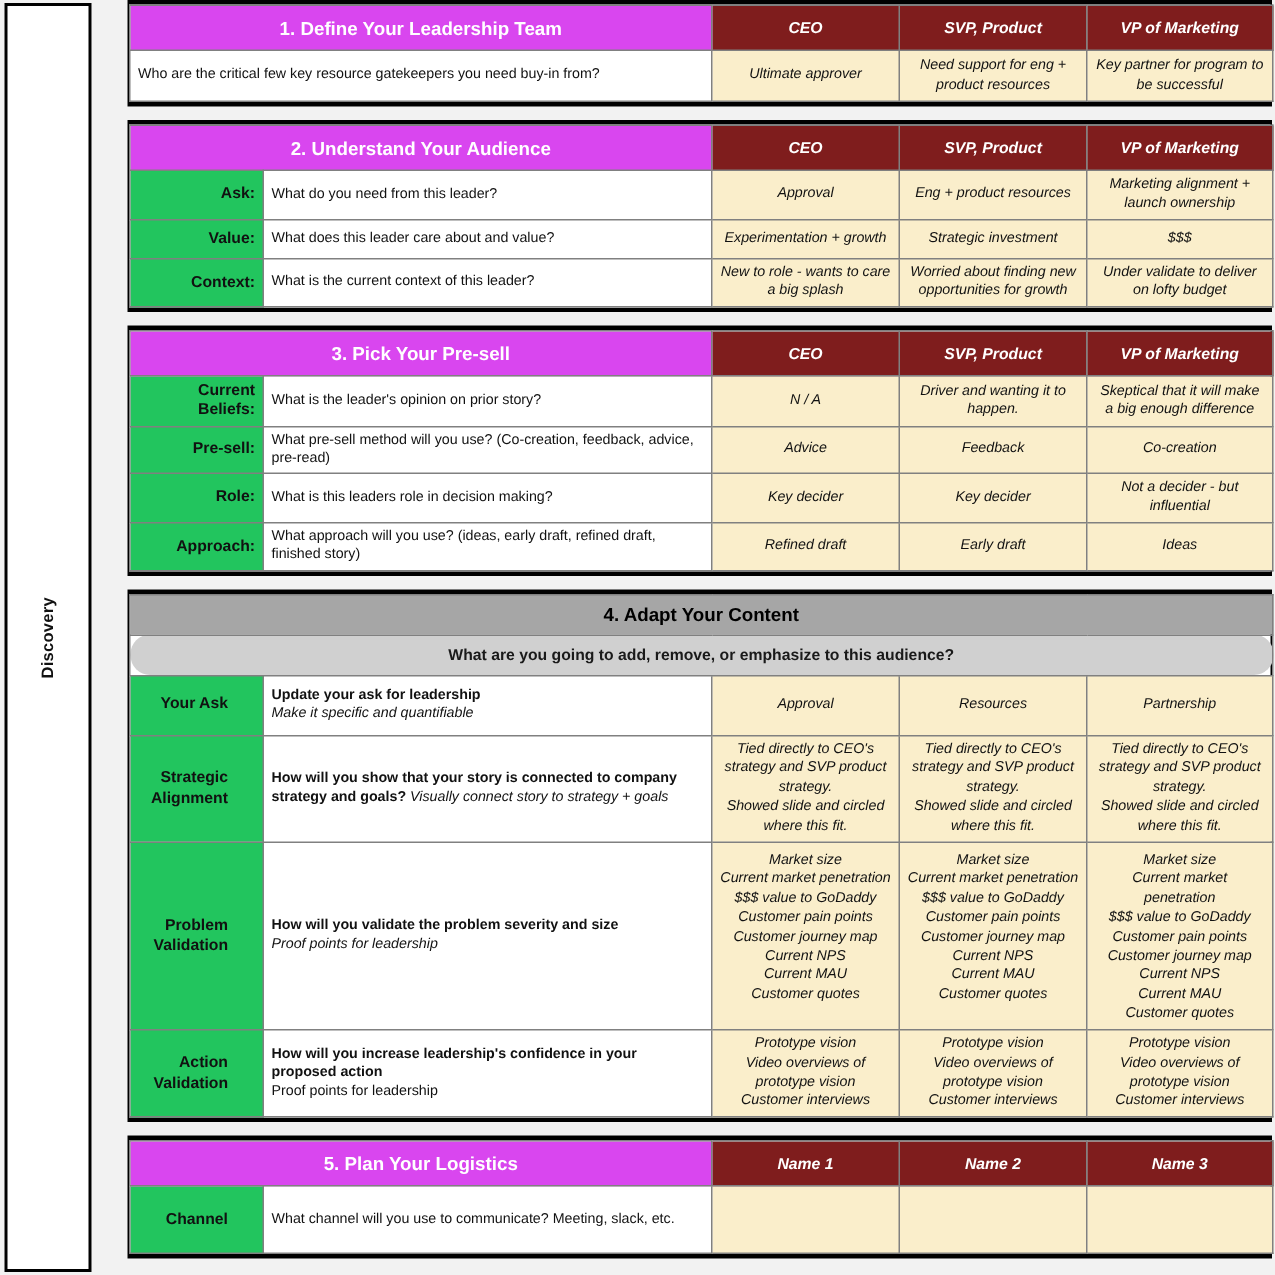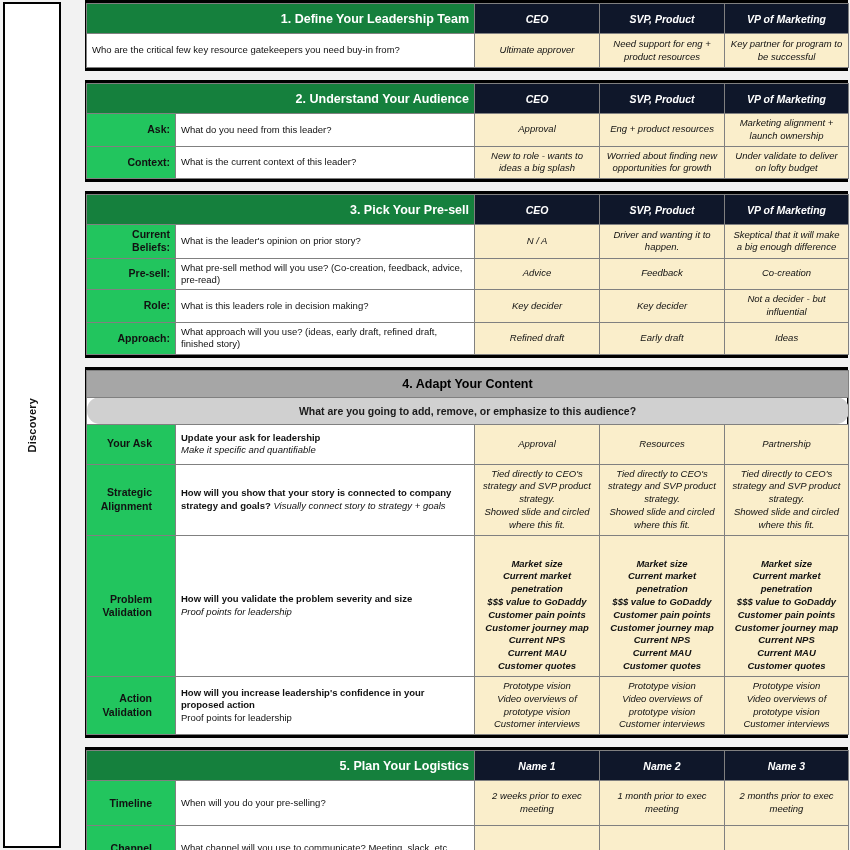--- a/index.html
+++ b/index.html
@@ -66,30 +66,30 @@
 
   
   col.c-label  { width: 89px; }
   col.c-prompt { width: 299px; }
   col.c-p1     { width: 125px; }
   col.c-p2     { width: 125px; }
   col.c-p3     { width: 124px; }
 
   
   td.hdr-title {
-    background: #15803d;
+    background: #d946ef;
     color: #ffffff;
     font-weight: bold;
     font-size: 12.5px;
-    text-align: right;
+    text-align: center;
     height: 14px;
     border-color: #808080;
   }
   td.hdr-person {
-    background: #0f172a;
+    background: #7f1d1d;
     color: #ffffff;
     font-style: italic;
     font-weight: bold;
     font-size: 10.5px;
     text-align: center;
     height: 30px;
     border-color: #808080;
   }
 
   
@@ -140,21 +140,21 @@
     background: #faeecb;
     color: #111;
     font-style: italic;
     font-size: 9.5px;
     text-align: center;
     line-height: 1.35;
     border-left-color: #b79a4d;
     border-right-color: #b79a4d;
   }
   td.ans .ln { display: block; }
-  td.ans.top { vertical-align: top; padding-top: 22px; font-weight: bold; }
+  td.ans.top { vertical-align: top; padding-top: 6px; }
 </style>
 </head>
 <body>
 
 <div id="page">
 
   <div id="rail">
     <span class="vlabel">Discovery</span>
   </div>
 
@@ -214,25 +214,38 @@
           <td class="ans">
                 <span class="ln">Approval</span>
               </td>
           <td class="ans">
                 <span class="ln">Eng + product resources</span>
               </td>
           <td class="ans">
                 <span class="ln">Marketing alignment + launch ownership</span>
               </td>
         </tr>
+        <tr style="height:26px">
+          <td class="rowlabel">Value:</td>
+          <td class="prompt">What does this leader care about and value?</td>
+          <td class="ans">
+                <span class="ln">Experimentation + growth</span>
+              </td>
+          <td class="ans">
+                <span class="ln">Strategic investment</span>
+              </td>
+          <td class="ans">
+                <span class="ln">$$$</span>
+              </td>
+        </tr>
         <tr style="height:28px">
           <td class="rowlabel">Context:</td>
           <td class="prompt">What is the current context of this leader?</td>
           <td class="ans">
-                <span class="ln">New to role - wants to ideas a big splash</span>
+                <span class="ln">New to role - wants to care a big splash</span>
               </td>
           <td class="ans">
                 <span class="ln">Worried about finding new opportunities for growth</span>
               </td>
           <td class="ans">
                 <span class="ln">Under validate to deliver on lofty budget</span>
               </td>
         </tr>
       </tbody>
         </table>
@@ -434,33 +447,20 @@
             <col class="c-p3">
           </colgroup>
         <tbody>
             <tr>
           <td class="hdr-title" colspan="2">5. Plan Your Logistics</td>
           <td class="hdr-person">Name 1</td>
           <td class="hdr-person">Name 2</td>
           <td class="hdr-person">Name 3</td>
         </tr>
         <tr style="height:45px">
-          <td class="rowlabel center">Timeline</td>
-          <td class="prompt">When will you do your pre-selling?</td>
-          <td class="ans">
-                <span class="ln">2 weeks prior to exec meeting</span>
-              </td>
-          <td class="ans">
-                <span class="ln">1 month prior to exec meeting</span>
-              </td>
-          <td class="ans">
-                <span class="ln">2 months prior to exec meeting</span>
-              </td>
-        </tr>
-        <tr style="height:45px">
           <td class="rowlabel center">Channel</td>
           <td class="prompt">What channel will you use to communicate? Meeting, slack, etc.</td>
           <td class="ans"></td>
           <td class="ans"></td>
           <td class="ans"></td>
         </tr>
 
       </tbody>
         </table>
     </div>

